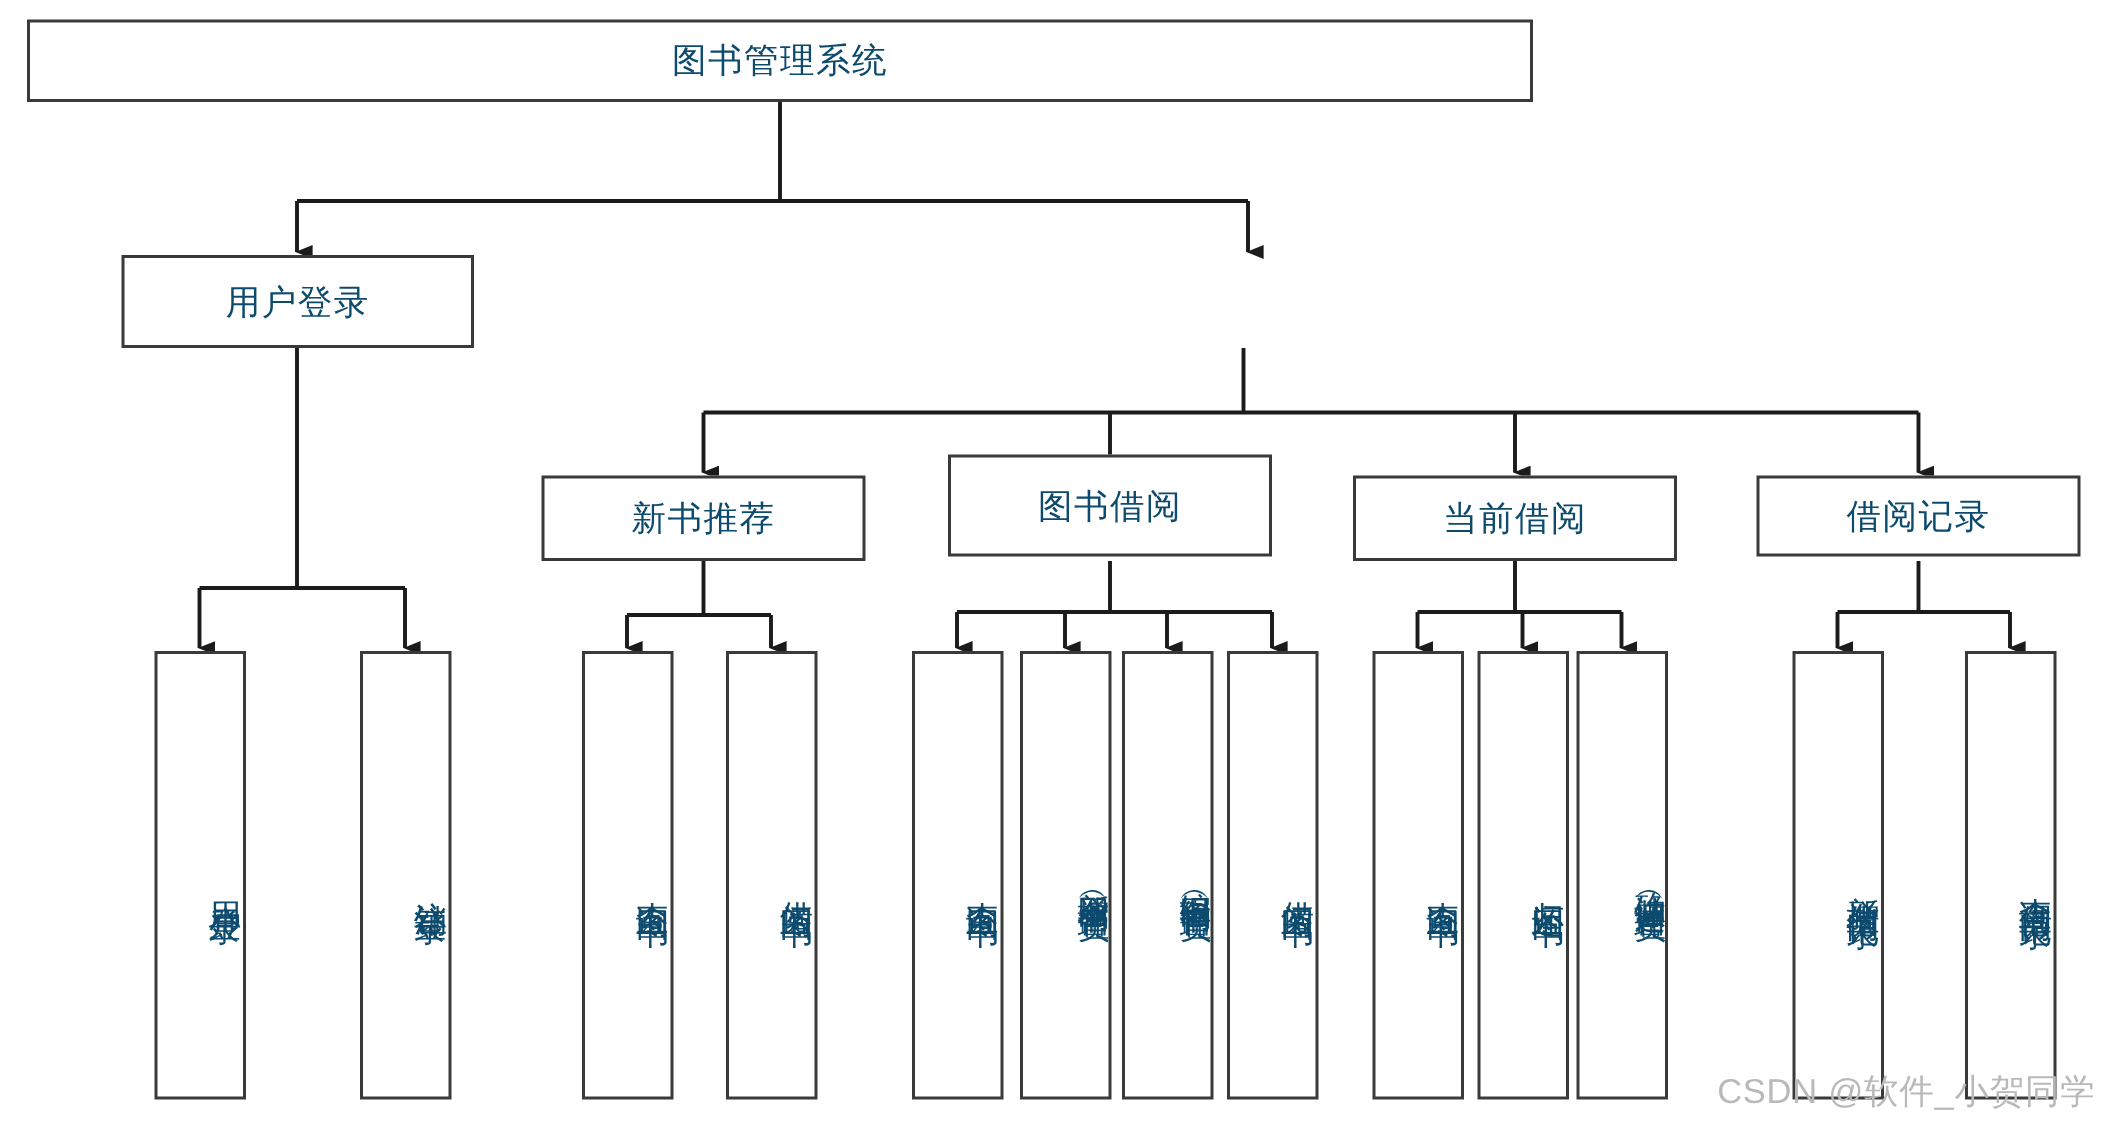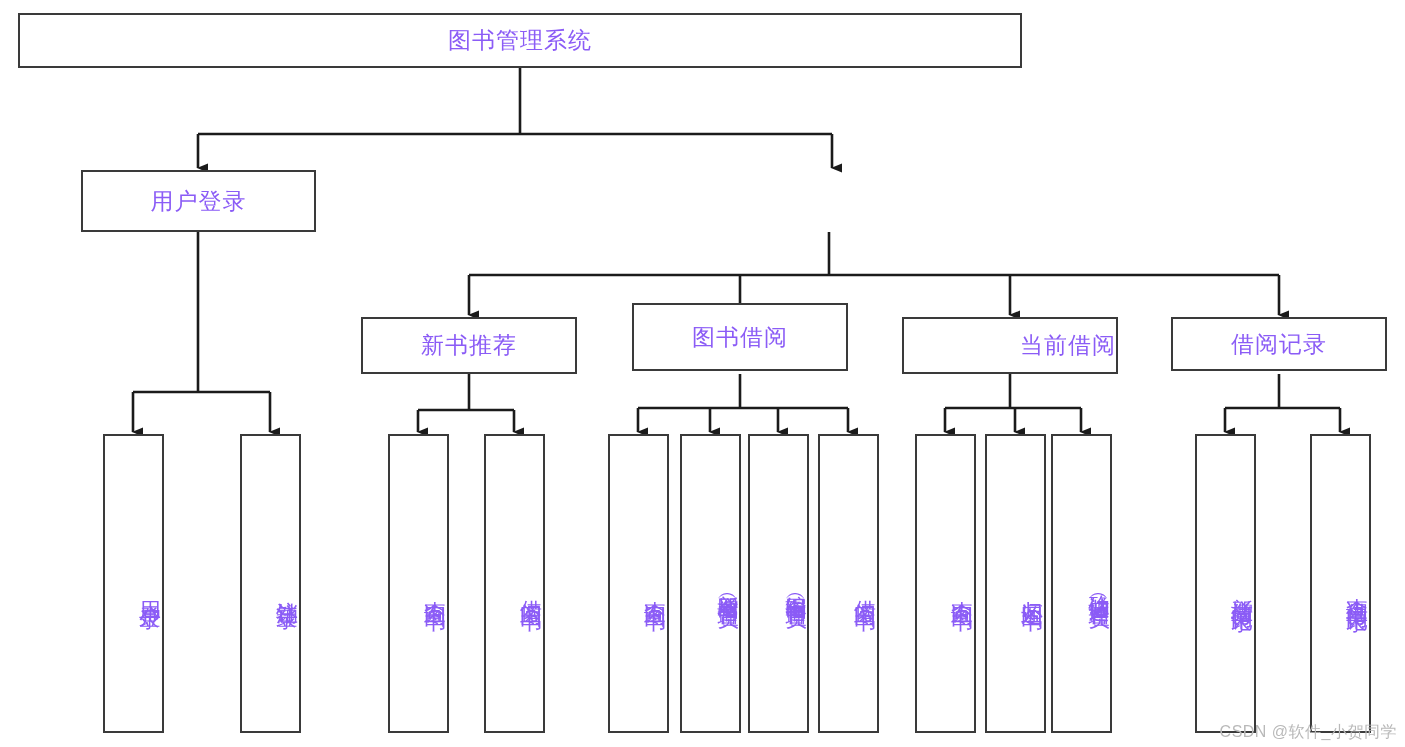--- a/index.html
+++ b/index.html
@@ -26,21 +26,21 @@
     pointer-events: none;
   }
   .node {
     position: absolute;
     box-sizing: border-box;
     background: #ffffff;
     border: 2.5px solid #3a3a3a;
     display: flex;
     align-items: center;
     justify-content: center;
-    color: #8b5cf6;
+    color: #0c4a6e;
   }
   .node.h {
     font-size: 23px;
     letter-spacing: 1px;
   }
   .node.root {
     font-size: 23px;
     letter-spacing: 1px;
   }
   .node.v {
@@ -59,21 +59,21 @@
     letter-spacing: 2px;
   }
   .label {
     display: block;
     white-space: pre;
   }
   .watermark {
     position: absolute;
     right: 8px;
     bottom: 4px;
-    font-size: 16px;
+    font-size: 23px;
     color: #b9b9b9;
     letter-spacing: 0.5px;
     user-select: none;
   }
 </style>
 </head>
 <body>
 
 <div id="stage">
 
@@ -134,21 +134,21 @@
   <div class="node h" style="left:81px; top:170px; width:235px; height:62px;">
     <span class="label">用户登录</span>
   </div>
 
   <div class="node h" style="left:361px; top:317px; width:216px; height:57px;">
     <span class="label">新书推荐</span>
   </div>
   <div class="node h" style="left:632px; top:303px; width:216px; height:68px;">
     <span class="label">图书借阅</span>
   </div>
-  <div class="node h" style="left:902px; top:317px; width:216px; height:57px;justify-content:flex-end;">
+  <div class="node h" style="left:902px; top:317px; width:216px; height:57px;">
     <span class="label">当前借阅</span>
   </div>
   <div class="node h" style="left:1171px; top:317px; width:216px; height:54px;">
     <span class="label">借阅记录</span>
   </div>
 
   <div class="node v" style="left:103px; top:434px; width:61px; height:299px;">
     <span class="label">用户登录</span>
   </div>
   <div class="node v" style="left:240px; top:434px; width:61px; height:299px;">

